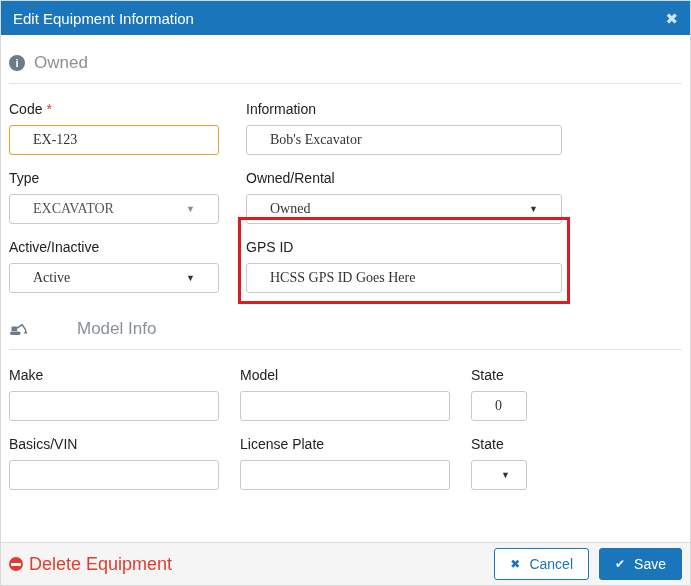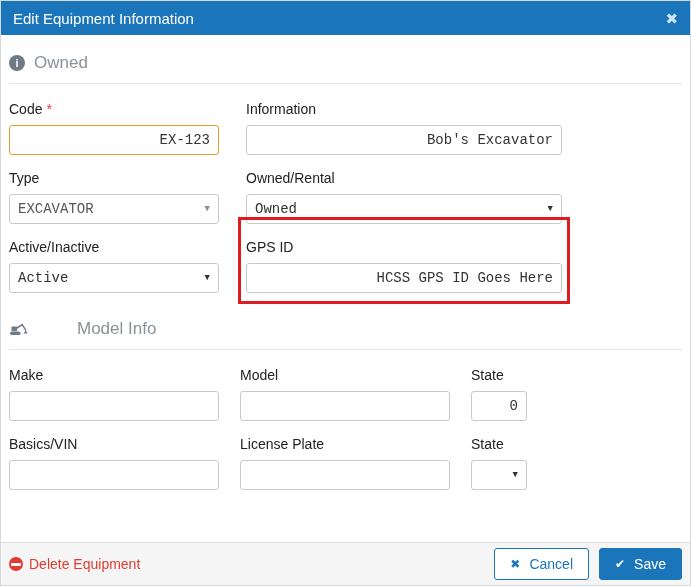--- a/index.html
+++ b/index.html
@@ -88,27 +88,26 @@
     color: #222;
     margin: 15px 0 8px 0;
   }
   .req { color: #e03c31; margin-left: 4px; }
 
   .control {
     width: 100%;
     height: 30px;
     border: 1px solid #c9c9c9;
     border-radius: 3px;
-    padding: 4px 8px;
+    padding: 4px 23px;
     font-size: 14px;
     color: #333;
     background: #fff;
-    font-family: Liberation Mono, monospace;
+    font-family: Liberation Serif, serif;
     outline: none;
-    text-align: right;
   }
   input.control.focused { border-color: #e0a030; }
 
   .select {
     display: flex;
     align-items: center;
     justify-content: space-between;
     cursor: pointer;
   }
   .select .caret { font-size: 9px; color: #333; margin-left: 6px; }
@@ -131,21 +130,21 @@
     display: flex;
     align-items: center;
     justify-content: space-between;
     padding: 0 8px;
   }
   .delete-link {
     display: flex;
     align-items: center;
     gap: 6px;
     color: #e03c31;
-    font-size: 14px;
+    font-size: 18px;
     cursor: pointer;
   }
   .ban-icon {
     width: 14px; height: 14px;
     border-radius: 50%;
     background: #e03c31;
     position: relative;
     display: inline-block;
   }
   .ban-icon::after {

